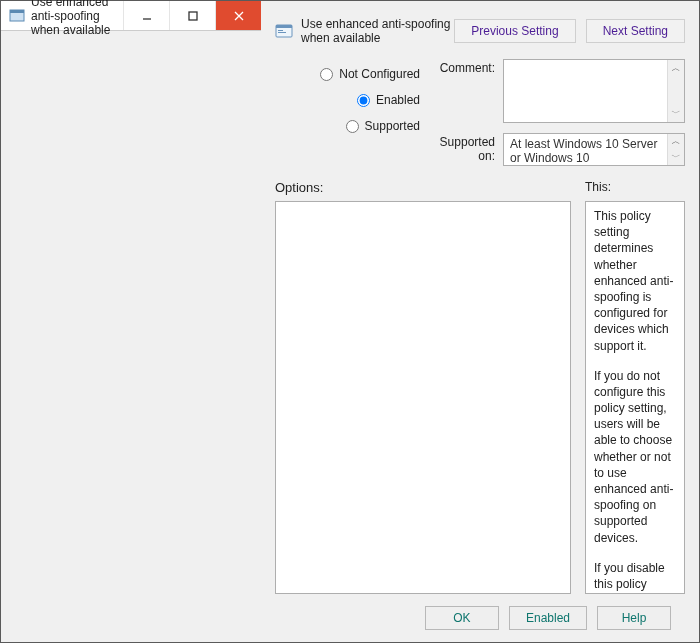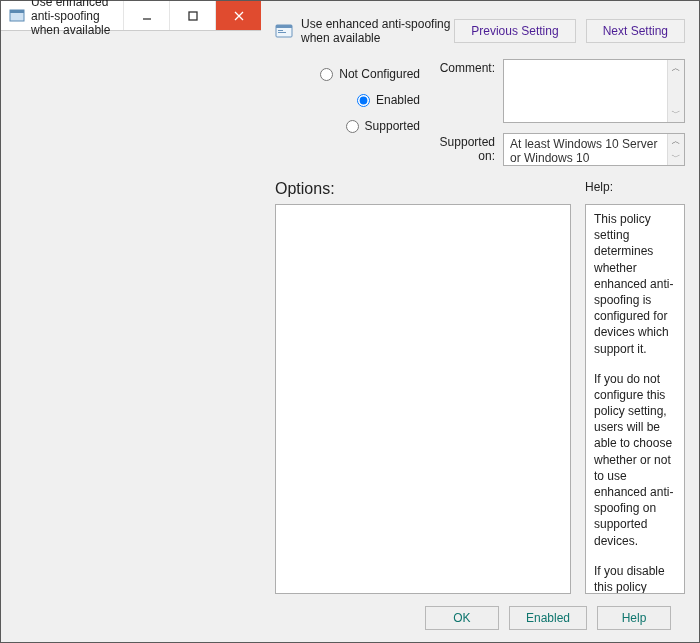--- a/index.html
+++ b/index.html
@@ -25,21 +25,21 @@
   .radio input { margin: 0; }
   .comment-area { flex: 1; display: flex; flex-direction: column; gap: 10px; }
   .field-row { display: flex; align-items: flex-start; }
   .field-label { width: 83px; text-align: right; padding-right: 8px; padding-top: 2px; font-size: 12px; }
   .inset { flex: 1; background: #fff; border: 1px solid #aeaeae; position: relative; display: flex; }
   .inset textarea { flex: 1; border: none; resize: none; font-family: inherit; font-size: 12px; padding: 3px 4px; outline: none; background: transparent; }
   .inset .ro { flex: 1; padding: 3px 6px; font-size: 12px; color: #333; }
   .vsb { width: 17px; display: flex; flex-direction: column; justify-content: space-between; background: #f0f0f0; border-left: 1px solid #dcdcdc; }
   .vsb .arrow { height: 17px; display: flex; align-items: center; justify-content: center; color: #666; font-size: 9px; }
   .labels-row { display: flex; margin-top: 14px; }
-  .labels-row .l { width: 310px; font-size: 16px; }
+  .labels-row .l { width: 310px; font-size: 13px; }
   .labels-row .r { font-size: 12px; }
   .panels { flex: 1; display: flex; gap: 14px; margin-top: 6px; min-height: 0; }
   .panel { background: #fff; border: 1px solid #aeaeae; padding: 6px 8px; font-size: 12px; overflow: auto; }
   .panel.options { width: 296px; }
   .panel.help { flex: 1; }
   .panel.help p { margin: 0 0 14px 0; line-height: 1.35; }
   .footer { display: flex; justify-content: flex-end; gap: 10px; padding: 12px 14px; }
   button.ok, button.cancel, button.apply { min-width: 74px; }
 </style>
 </head>
@@ -127,21 +127,21 @@
               <div class="arrow">︿</div>
               <div class="arrow">﹀</div>
             </div>
           </div>
         </div>
       </div>
     </div>
 
     <div class="labels-row">
       <div class="l">Options:</div>
-      <div class="r">Help:</div>
+      <div class="r">This:</div>
     </div>
 
     <div class="panels">
       <div class="panel options">
         <span></span>
       </div>
       <div class="panel help">
         <p>This policy setting determines whether enhanced anti-spoofing is configured for devices which support it.</p>
         <p>If you do not configure this policy setting, users will be able to choose whether or not to use enhanced anti-spoofing on supported devices.</p>
         <p>If you disable this policy setting, enhanced anti-spoofing is turned off for all users on the device and they will be unable to turn it on.</p>

